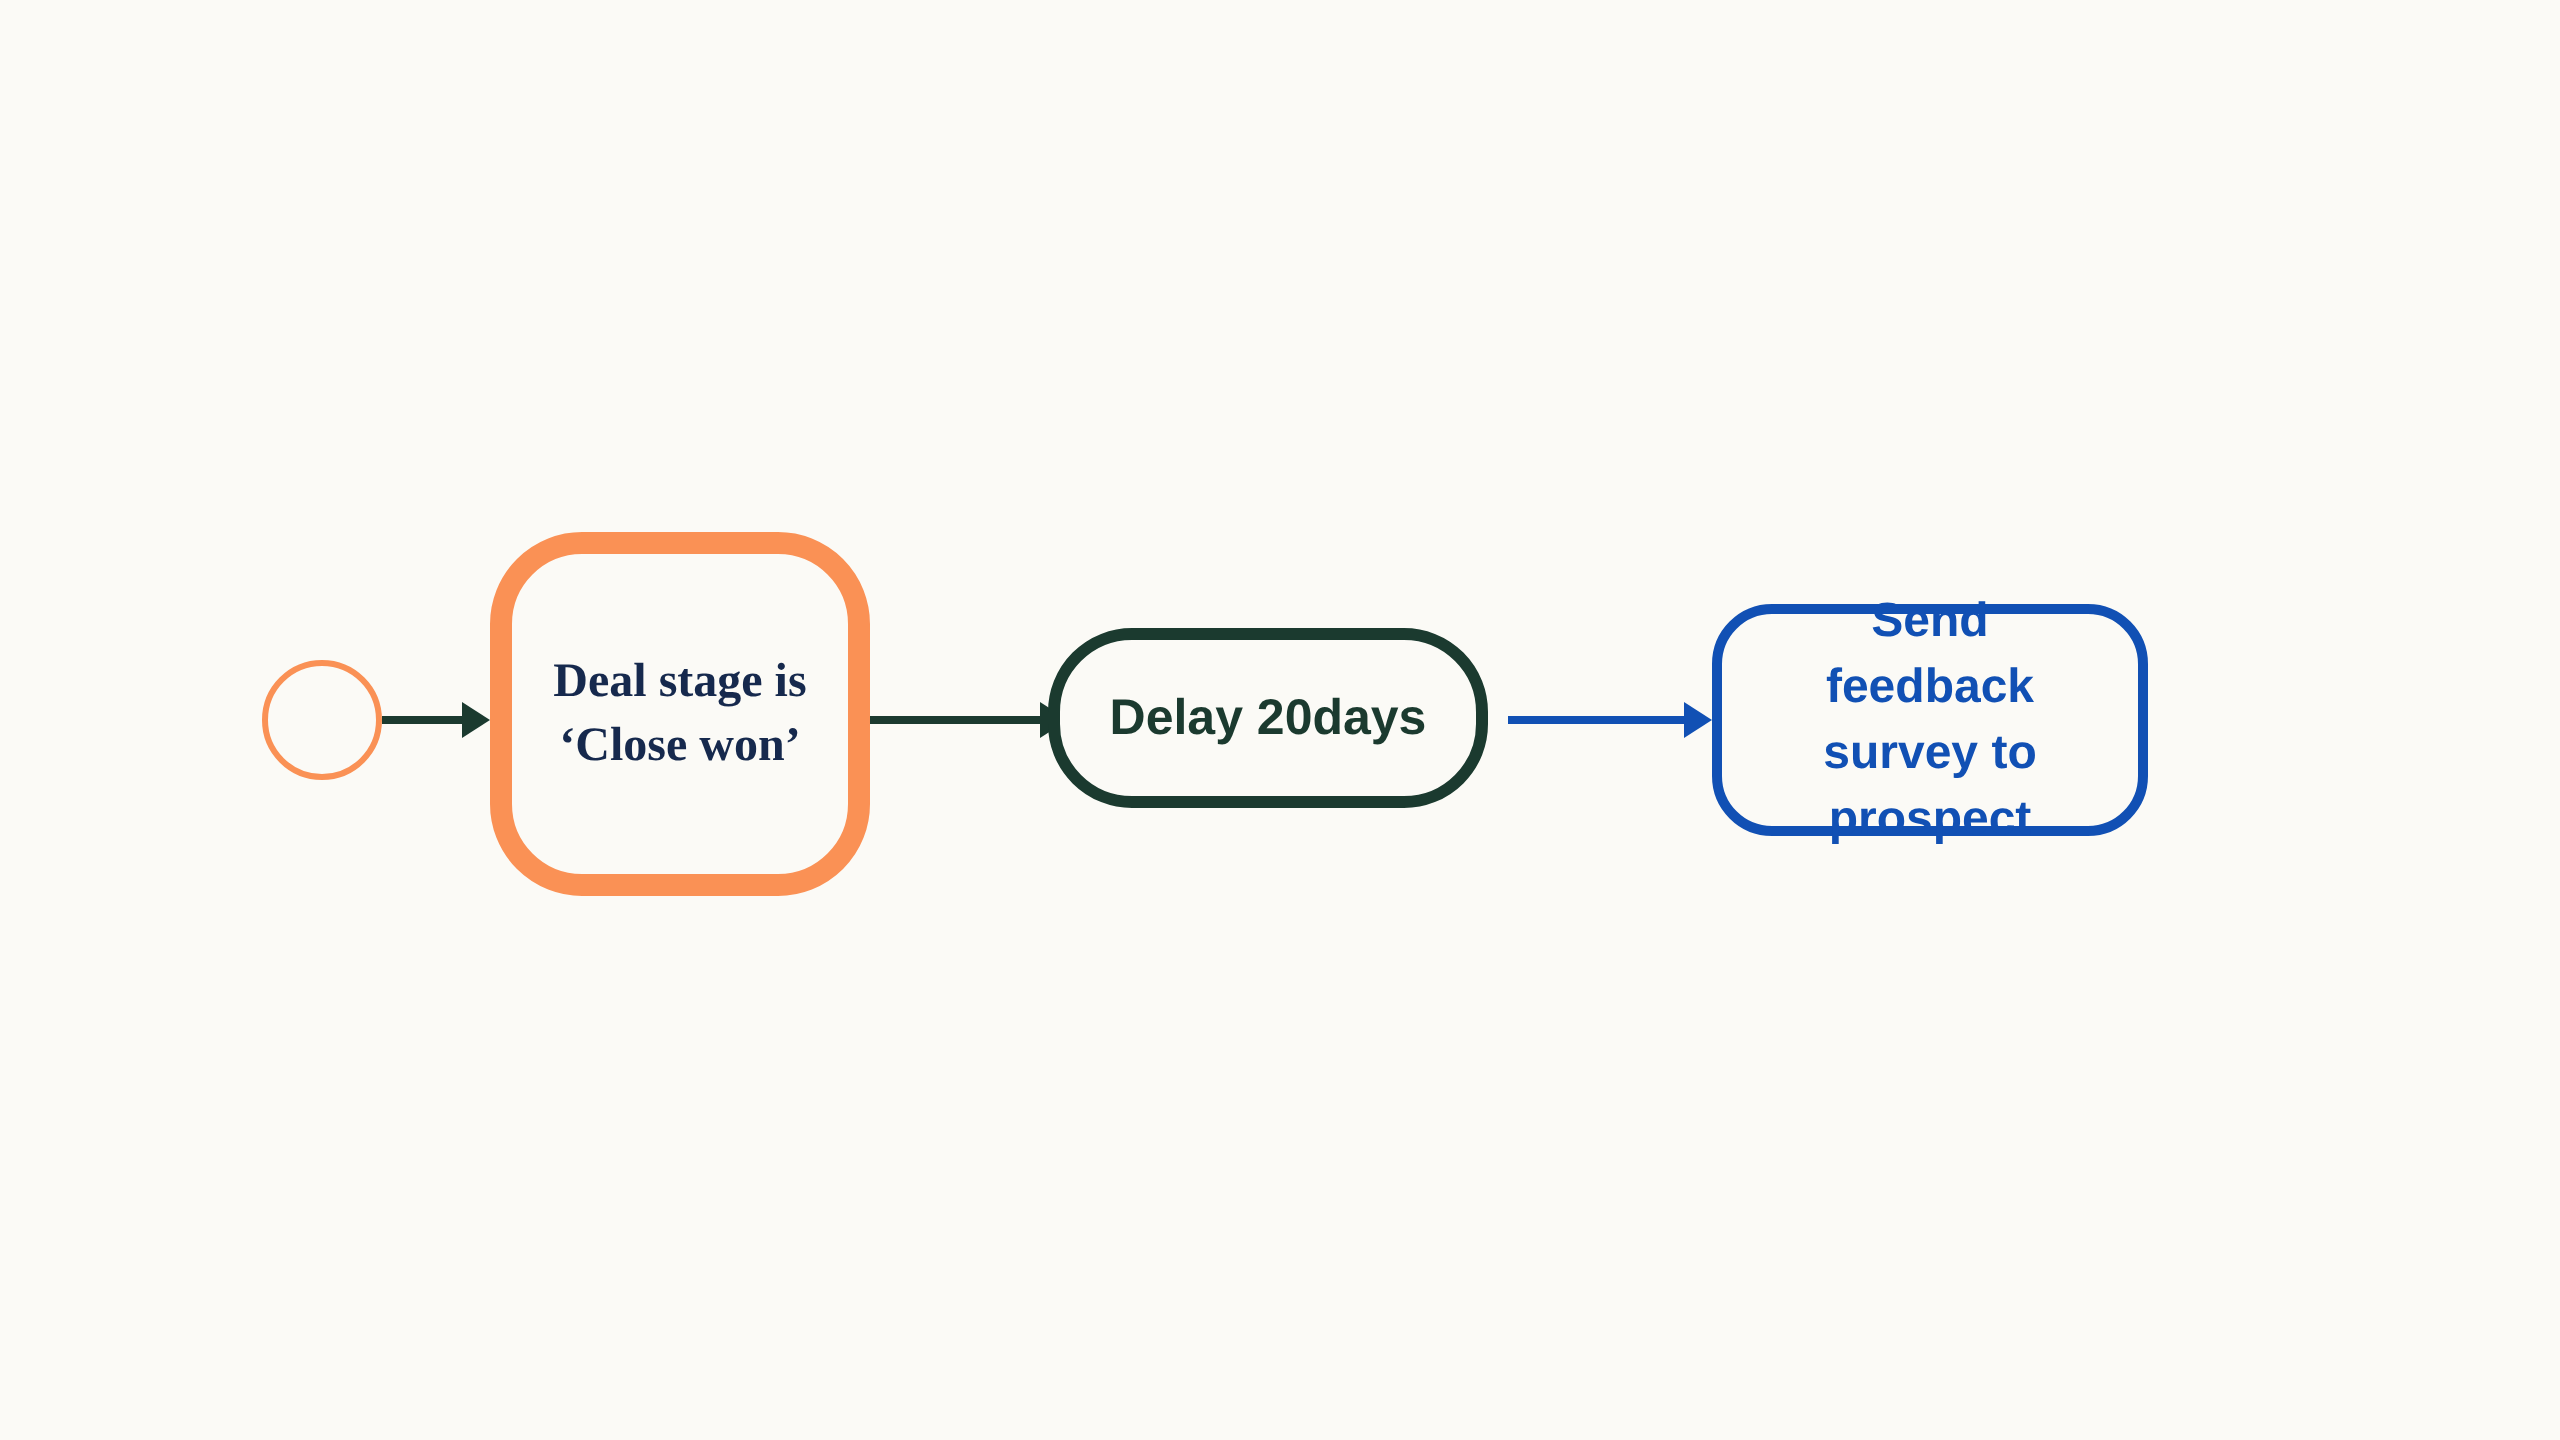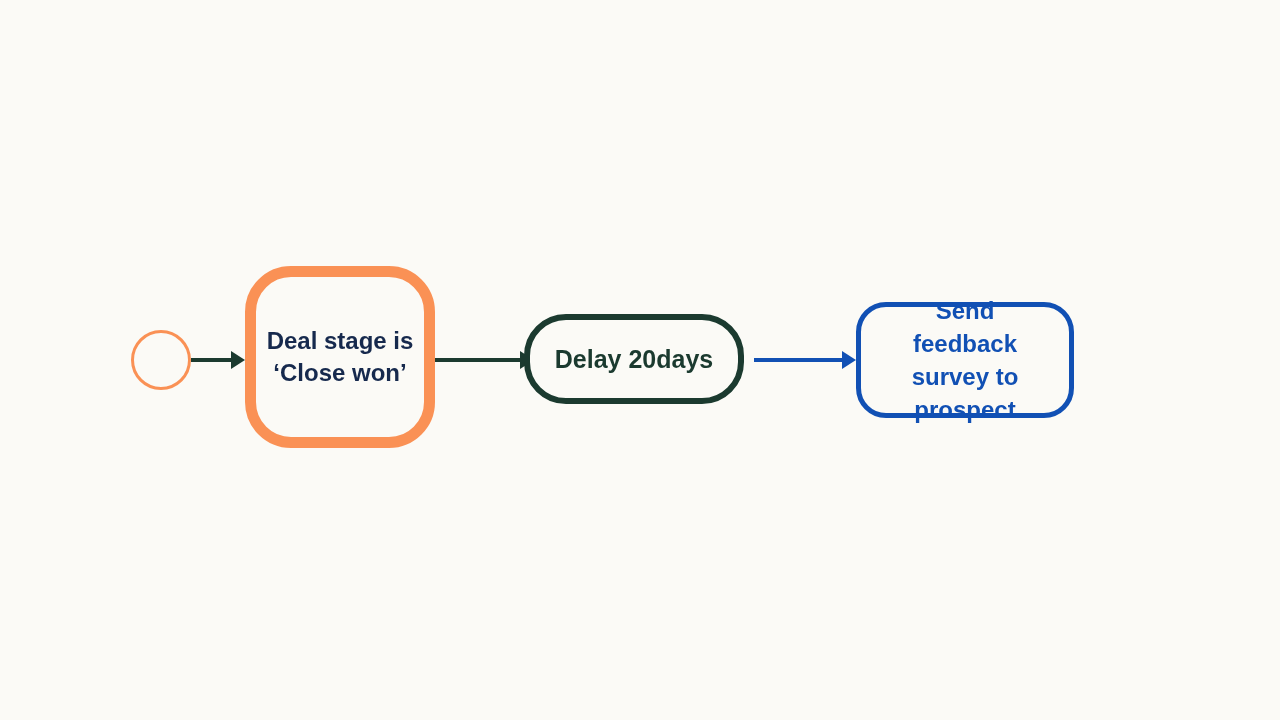--- a/index.html
+++ b/index.html
@@ -41,20 +41,21 @@
     left: 245px;
     top: 266px;
     width: 190px;
     height: 182px;
     border: 11px solid var(--orange, #FA9155);
     border-radius: 46px;
     color: var(--navy, #16294D);
     font-size: 24px;
     line-height: 32px;
     padding: 4px 8px;
+    font-family: Liberation Serif, serif;
   }
   .delay-pill {
     left: 524px;
     top: 314px;
     width: 220px;
     height: 90px;
     border: 6px solid var(--dark-green, #1B3A2F);
     border-radius: 42px;
     color: var(--dark-green, #1B3A2F);
     font-size: 25px;

